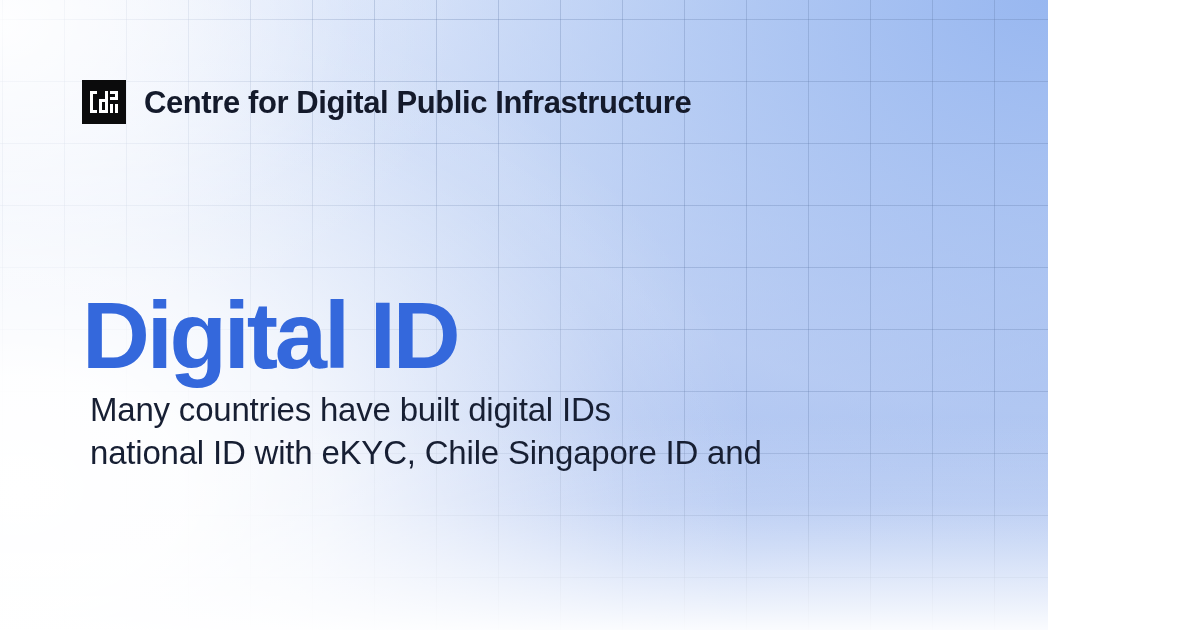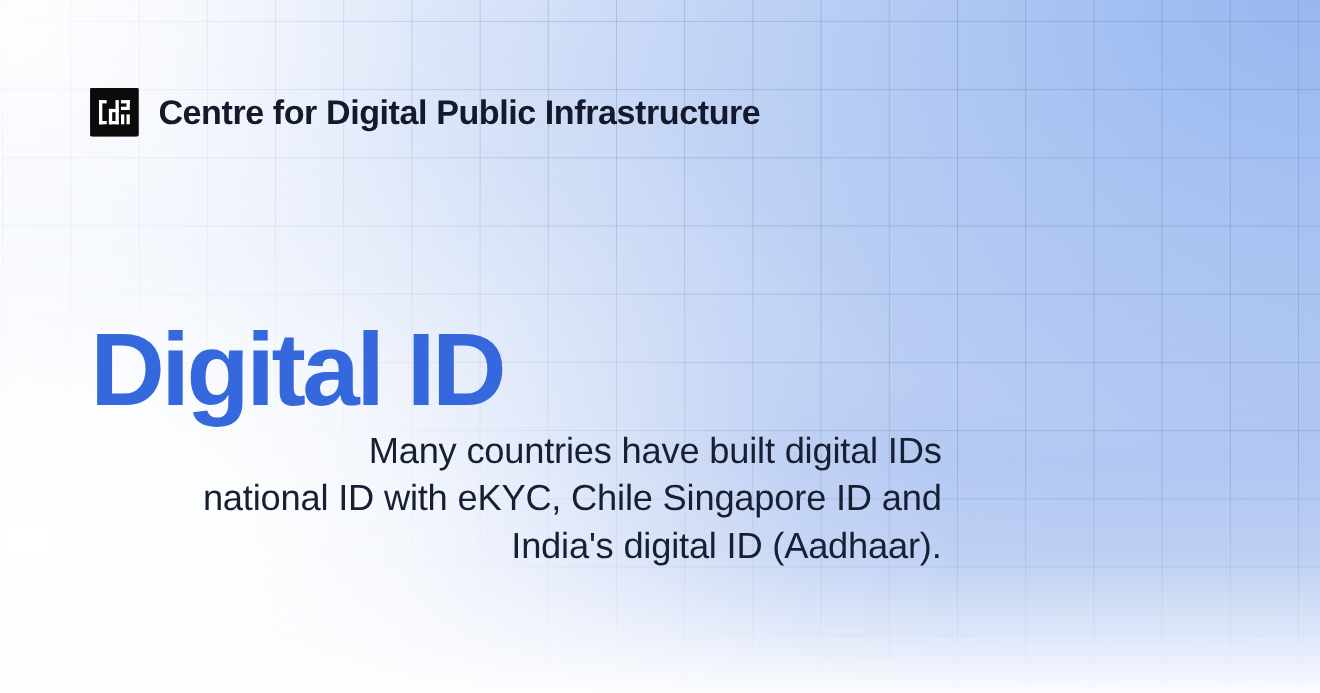--- a/index.html
+++ b/index.html
@@ -9,25 +9,24 @@
   body {
     width: 1200px;
     height: 630px;
     overflow: hidden;
     font-family: "Liberation Sans", sans-serif;
     background: #ffffff;
   }
 
   .og-card {
     position: relative;
-    width: 1200px;
+    width: 1048px;
     height: 630px;
     overflow: hidden;
     background: #e5e5e5;
-    text-align: right;
   }
 
   
   .bg-base {
     position: absolute;
     inset: 0;
     background:
       linear-gradient(150deg,
         #eef2fc 0%,
         #dfe8fa 18%,
@@ -132,21 +131,21 @@
     font-weight: 700;
     color: #3468dc;
     letter-spacing: -3.2px;
     line-height: 1;
     white-space: nowrap;
     margin-top: 37px;
   }
 
   .subcopy {
     position: absolute;
-    left: 66px;
+    left: 90px;
     top: 388px;
     width: 790px;
     font-size: 33px;
     font-weight: 400;
     color: #171f33;
     line-height: 43px;
     letter-spacing: -0.2px;
   }
   .subcopy-line { display: block; white-space: nowrap; }
 </style>
@@ -189,17 +188,16 @@
         </svg>
       </span>
       <span class="brand-title">Centre for Digital Public Infrastructure</span>
     </div>
 
     <h1 class="headline">Digital ID</h1>
 
     <div class="subcopy">
       <span class="subcopy-line">Many countries have built digital IDs</span>
       <span class="subcopy-line">national ID with eKYC, Chile Singapore ID and</span>
-      <span class="subcopy-line">India's digital ID (Aadhaar).</span>
     </div>
 
   </div>
 </div>
 
 </body></html>

